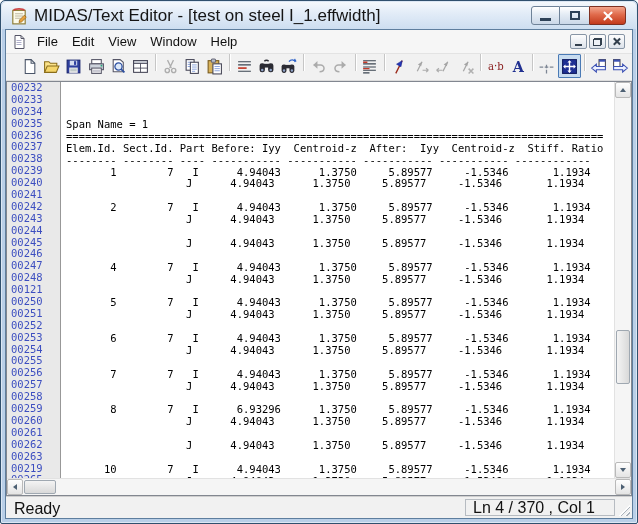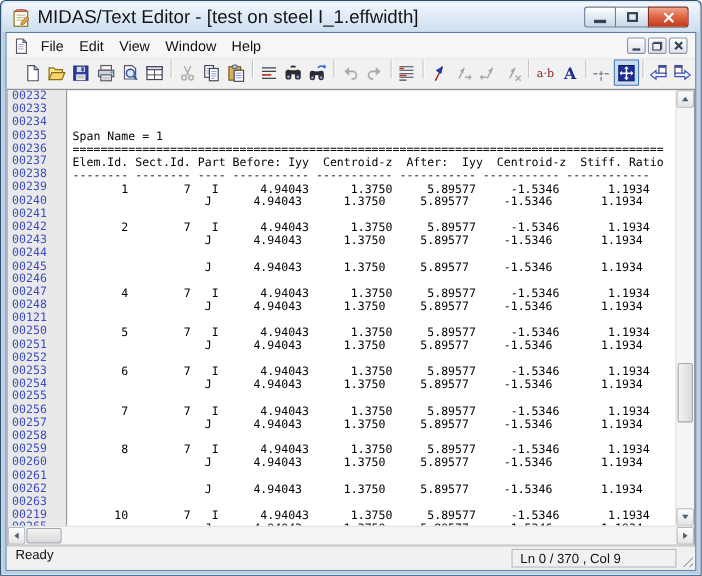--- a/index.html
+++ b/index.html
@@ -64,22 +64,22 @@
     background:linear-gradient(90deg,#F4F4F4,#D9D9D9);}
   .htrack{flex:1;position:relative;}
   .hthumb{position:absolute;left:1px;top:1px;bottom:1px;width:30px;border:1px solid #9FA8B1;border-radius:2px;
     background:linear-gradient(#F4F4F4,#D9D9D9);}
   .ar{width:0;height:0;}
   .ar.up{border-left:3.5px solid transparent;border-right:3.5px solid transparent;border-bottom:4.5px solid #4D6073;}
   .ar.down{border-left:3.5px solid transparent;border-right:3.5px solid transparent;border-top:4.5px solid #4D6073;}
   .ar.left{border-top:3.5px solid transparent;border-bottom:3.5px solid transparent;border-right:4.5px solid #4D6073;}
   .ar.right{border-top:3.5px solid transparent;border-bottom:3.5px solid transparent;border-left:4.5px solid #4D6073;}
   
-  .statusbar{height:21px;background:#F1F1F1;border-top:1px solid #CFCFCF;display:flex;align-items:flex-start;
-    font-size:12px;color:#111;padding-left:8px;position:relative;}
+  .statusbar{height:21px;background:#F1F1F1;border-top:1px solid #CFCFCF;display:flex;align-items:flex-end;
+    font-size:16px;color:#111;padding-left:8px;position:relative;}
   .lncell{position:absolute;right:17px;top:2px;bottom:2px;width:150px;box-sizing:border-box;
     border:1px solid #B6BBC1;display:flex;align-items:center;padding-left:7px;background:#F1F1F1;}
   .grip{position:absolute;right:2px;bottom:2px;width:12px;height:12px;
     background:repeating-linear-gradient(-45deg,transparent 0 2px,#A9B1BA 2px 3px,#FDFDFD 3px 4px);
     clip-path:polygon(100% 0,100% 100%,0 100%);}
   svg{display:block;}
 </style>
 </head>
 <body>
 
@@ -429,21 +429,21 @@
           <div class="tl"></div>
           <div class="tl">       5        7   I      4.94043      1.3750     5.89577     -1.5346       1.1934</div>
           <div class="tl">                   J      4.94043      1.3750     5.89577     -1.5346       1.1934</div>
           <div class="tl"></div>
           <div class="tl">       6        7   I      4.94043      1.3750     5.89577     -1.5346       1.1934</div>
           <div class="tl">                   J      4.94043      1.3750     5.89577     -1.5346       1.1934</div>
           <div class="tl"></div>
           <div class="tl">       7        7   I      4.94043      1.3750     5.89577     -1.5346       1.1934</div>
           <div class="tl">                   J      4.94043      1.3750     5.89577     -1.5346       1.1934</div>
           <div class="tl"></div>
-          <div class="tl">       8        7   I      4.94043      1.3750     5.89577     -1.5346       1.1934</div>
+          <div class="tl">       8        7   I      6.93296      1.3750     5.89577     -1.5346       1.1934</div>
           <div class="tl">                   J      4.94043      1.3750     5.89577     -1.5346       1.1934</div>
           <div class="tl"></div>
           <div class="tl">                   J      4.94043      1.3750     5.89577     -1.5346       1.1934</div>
           <div class="tl"></div>
           <div class="tl">      10        7   I      4.94043      1.3750     5.89577     -1.5346       1.1934</div>
           <div class="tl">                   J      4.94043      1.3750     5.89577     -1.5346       1.1934</div>
           <div class="tl"></div>
         </div>
 
       <div class="vscroll">
@@ -467,19 +467,19 @@
         </div>
         <div class="sbtn">
             <span class="ar right"></span>
           </div>
       </div>
     </div>
 
     <div class="statusbar">
       <span>Ready</span>
       <div class="lncell">
-          <span>Ln 0 / 370 , Col 9</span>
+          <span>Ln 4 / 370 , Col 1</span>
         </div>
       <div class="grip"></div>
     </div>
 
   </div>
 </div>
 
 </body></html>

